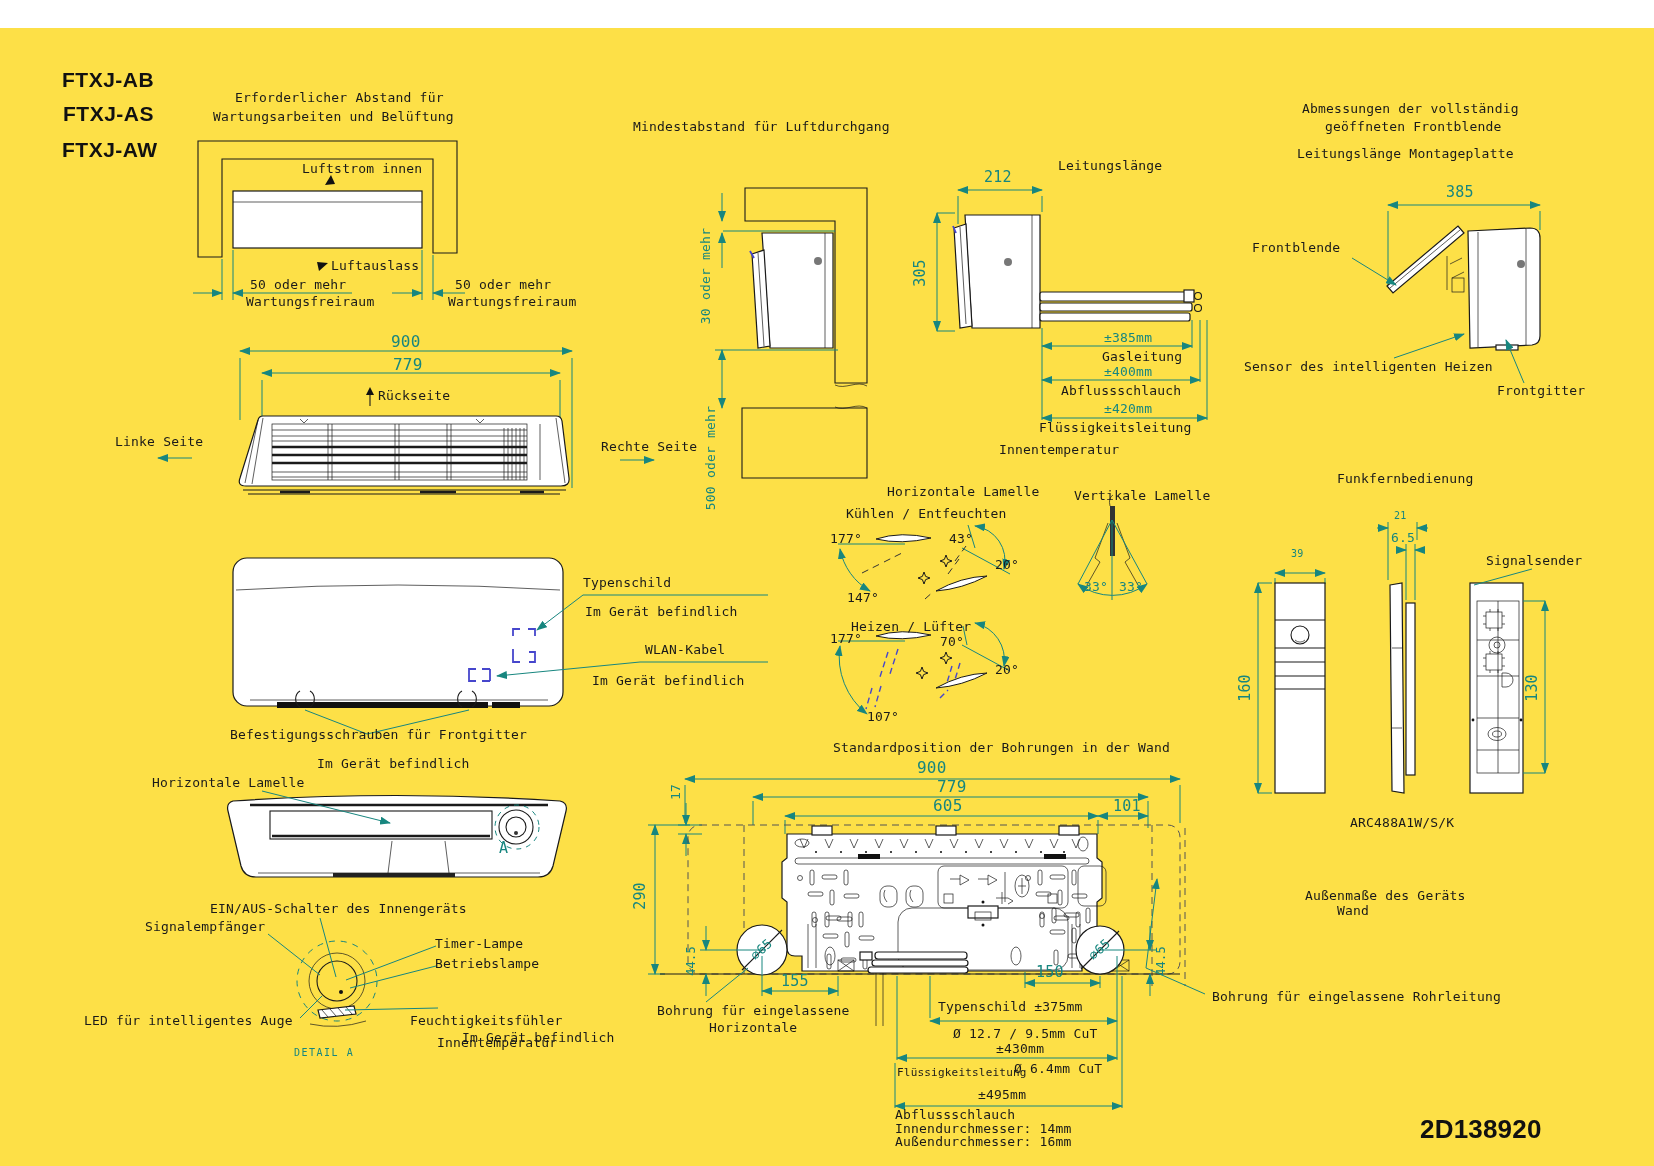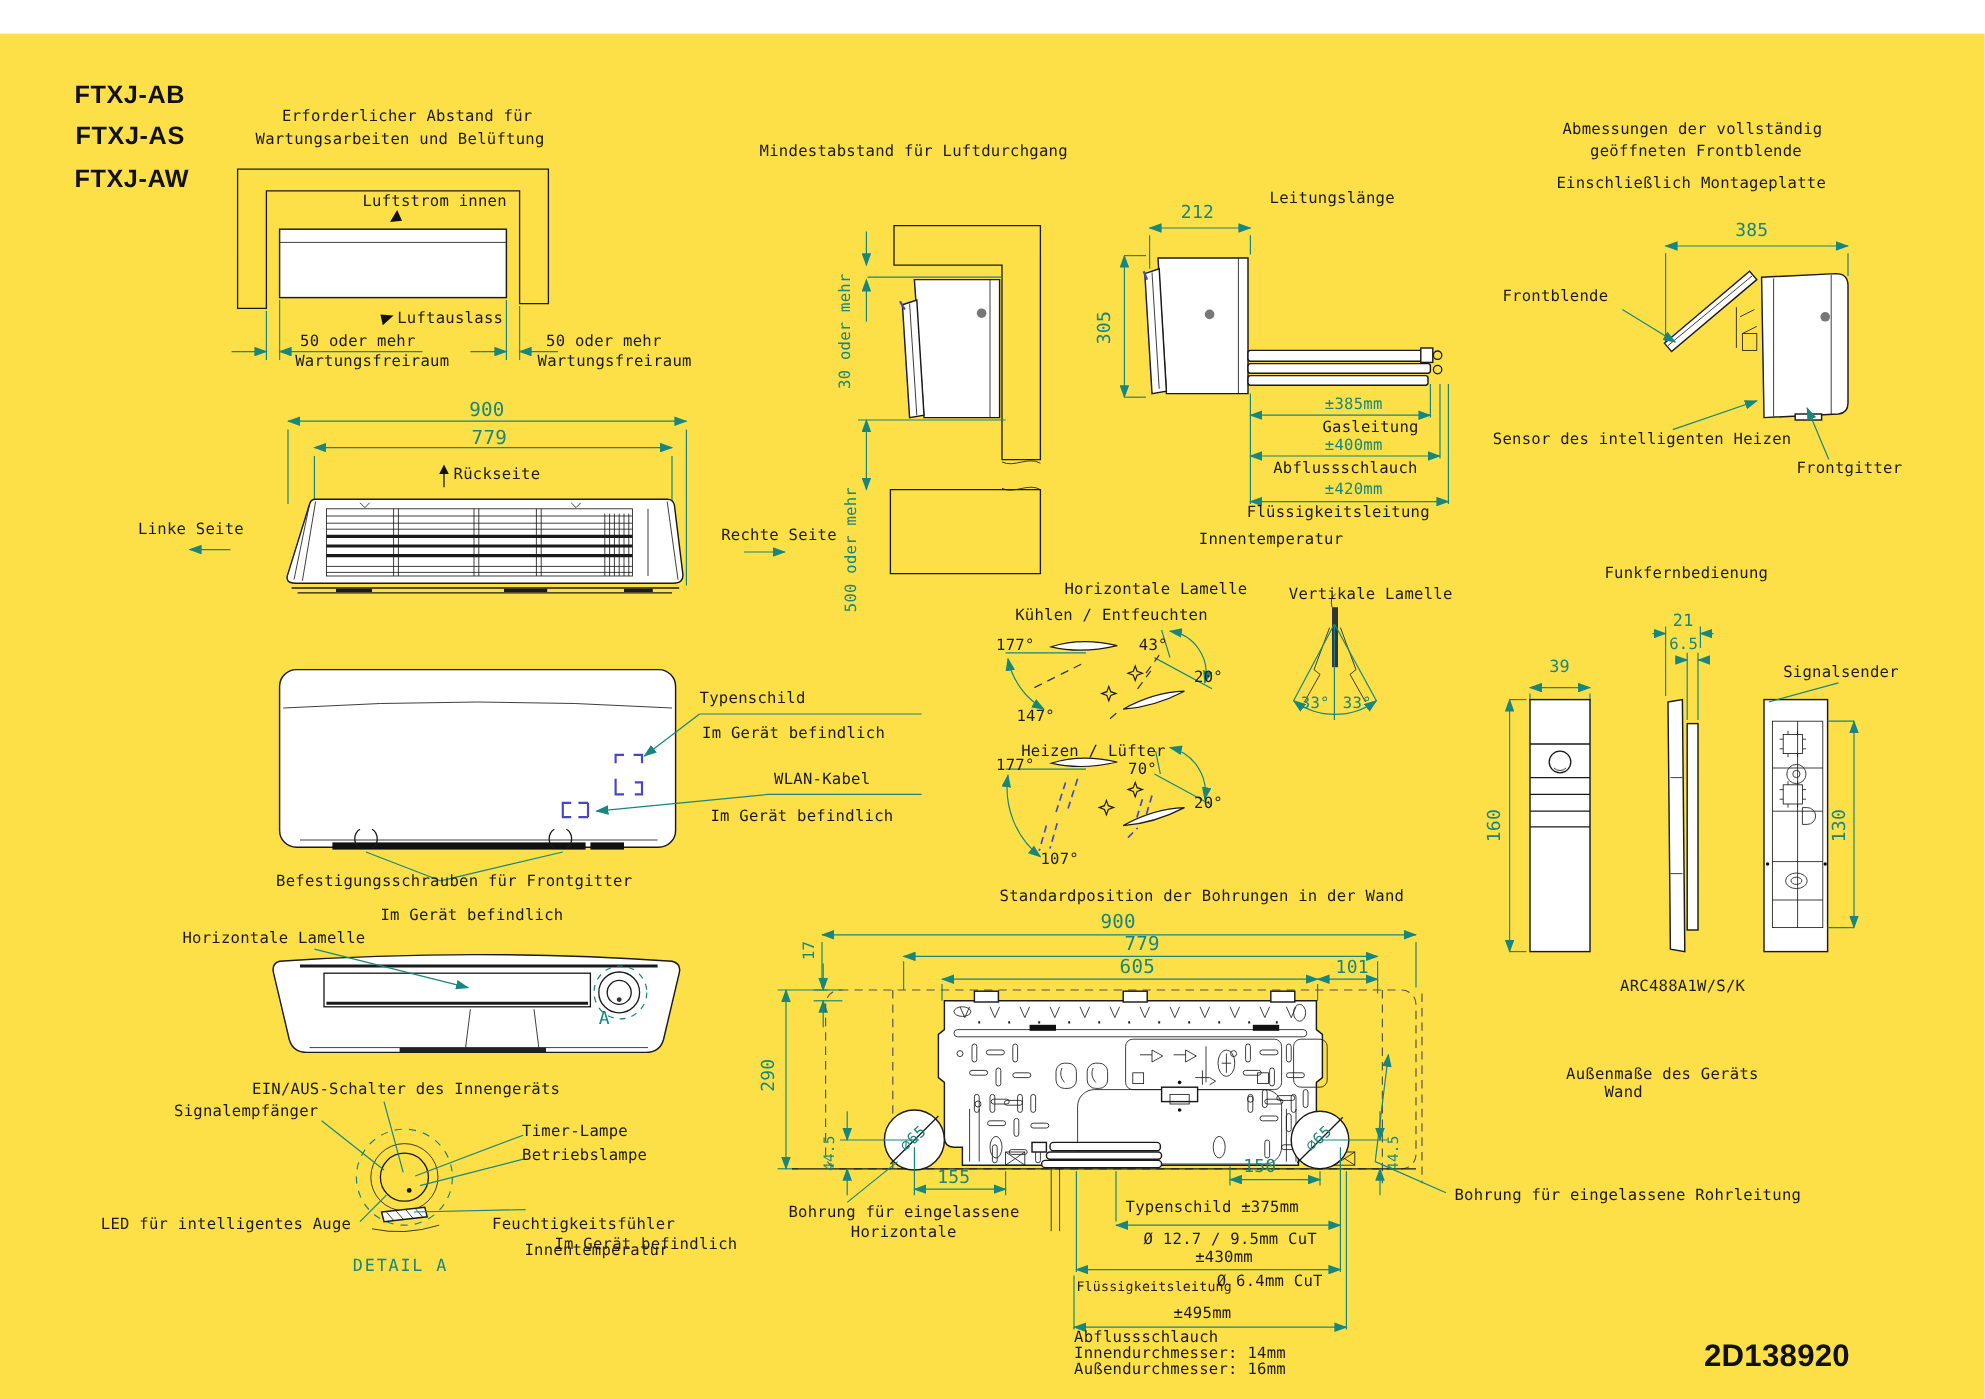--- a/index.html
+++ b/index.html
@@ -4,21 +4,21 @@
 <style>
   html,body{margin:0;padding:0;background:#fff;}
   #sheet{position:relative;width:1654px;height:1166px;background:#fde047;overflow:hidden;
          font-family:"DejaVu Sans Mono",monospace;margin-top:28px;}
   #art{position:absolute;left:0;top:0;}
   .t{position:absolute;font:13px "DejaVu Sans Mono",monospace;color:#1a1a1a;
      white-space:nowrap;letter-spacing:0.2px;line-height:1.15;}
   .td{color:#17867f;}
   .lg{font-size:16px;}
   .md{font-size:15px;}
-  .s14{font-size:14px;}
+  .s14{font-size:10px;}
   .s12{font-size:12px;}
   .s11{font-size:11px;}
   .rot{transform:translate(-50%,-50%) rotate(-90deg);}
   .rot45{transform:translate(-50%,-50%) rotate(-42deg);}
   .model{font:bold 21px "Liberation Sans","DejaVu Sans",sans-serif;letter-spacing:0.5px;color:#111;}
   .docnum{font:bold 26px "Liberation Sans","DejaVu Sans",sans-serif;color:#111;}
   
   .k{stroke:#1a1a1a;fill:none;stroke-width:1.1;}
   .kf{stroke:#1a1a1a;fill:#fff;stroke-width:1.2;}
   .kt{stroke:#1a1a1a;fill:none;stroke-width:0.7;}
@@ -429,21 +429,21 @@
   <div class="t td md rot" style="left:921px;top:245px">305</div>
   <div class="t td" style="left:1104px;top:303px">±385mm</div>
   <div class="t" style="left:1102px;top:322px">Gasleitung</div>
   <div class="t td" style="left:1104px;top:337px">±400mm</div>
   <div class="t" style="left:1061px;top:356px">Abflussschlauch</div>
   <div class="t td" style="left:1104px;top:374px">±420mm</div>
   <div class="t" style="left:1039px;top:393px">Flüssigkeitsleitung</div>
 
   <div class="t" style="left:1302px;top:74px">Abmessungen der vollständig</div>
   <div class="t" style="left:1325px;top:92px">geöffneten Frontblende</div>
-  <div class="t" style="left:1297px;top:119px">Einschließlich Montageplatte</div>
+  <div class="t" style="left:1297px;top:119px">Leitungslänge Montageplatte</div>
   <div class="t td md" style="left:1446px;top:156px">385</div>
   <div class="t" style="left:1252px;top:213px">Frontblende</div>
   <div class="t" style="left:1244px;top:332px">Sensor des intelligenten Heizen</div>
   <div class="t" style="left:1497px;top:356px">Frontgitter</div>
 
   <div class="t" style="left:999px;top:415px">Innentemperatur</div>
   <div class="t" style="left:887px;top:457px">Horizontale Lamelle</div>
   <div class="t" style="left:1074px;top:461px">Vertikale Lamelle</div>
   <div class="t" style="left:846px;top:479px">Kühlen / Entfeuchten</div>
   <div class="t" style="left:830px;top:504px">177°</div>

